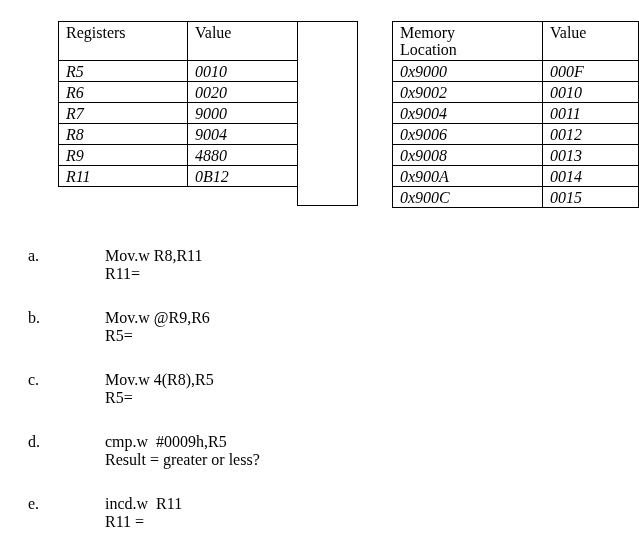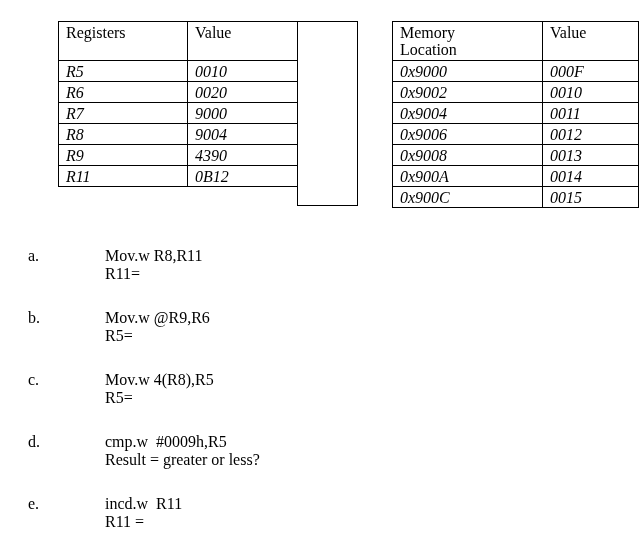--- a/index.html
+++ b/index.html
@@ -104,21 +104,21 @@
     <tr class="data-row">
       <td>R7</td>
       <td>9000</td>
     </tr>
     <tr class="data-row">
       <td>R8</td>
       <td>9004</td>
     </tr>
     <tr class="data-row">
       <td>R9</td>
-      <td>4390</td>
+      <td>4880</td>
     </tr>
     <tr class="data-row">
       <td>R11</td>
       <td>0B12</td>
     </tr>
   </tbody>
     </table>
 
   <div class="spacer-col"></div>
 

